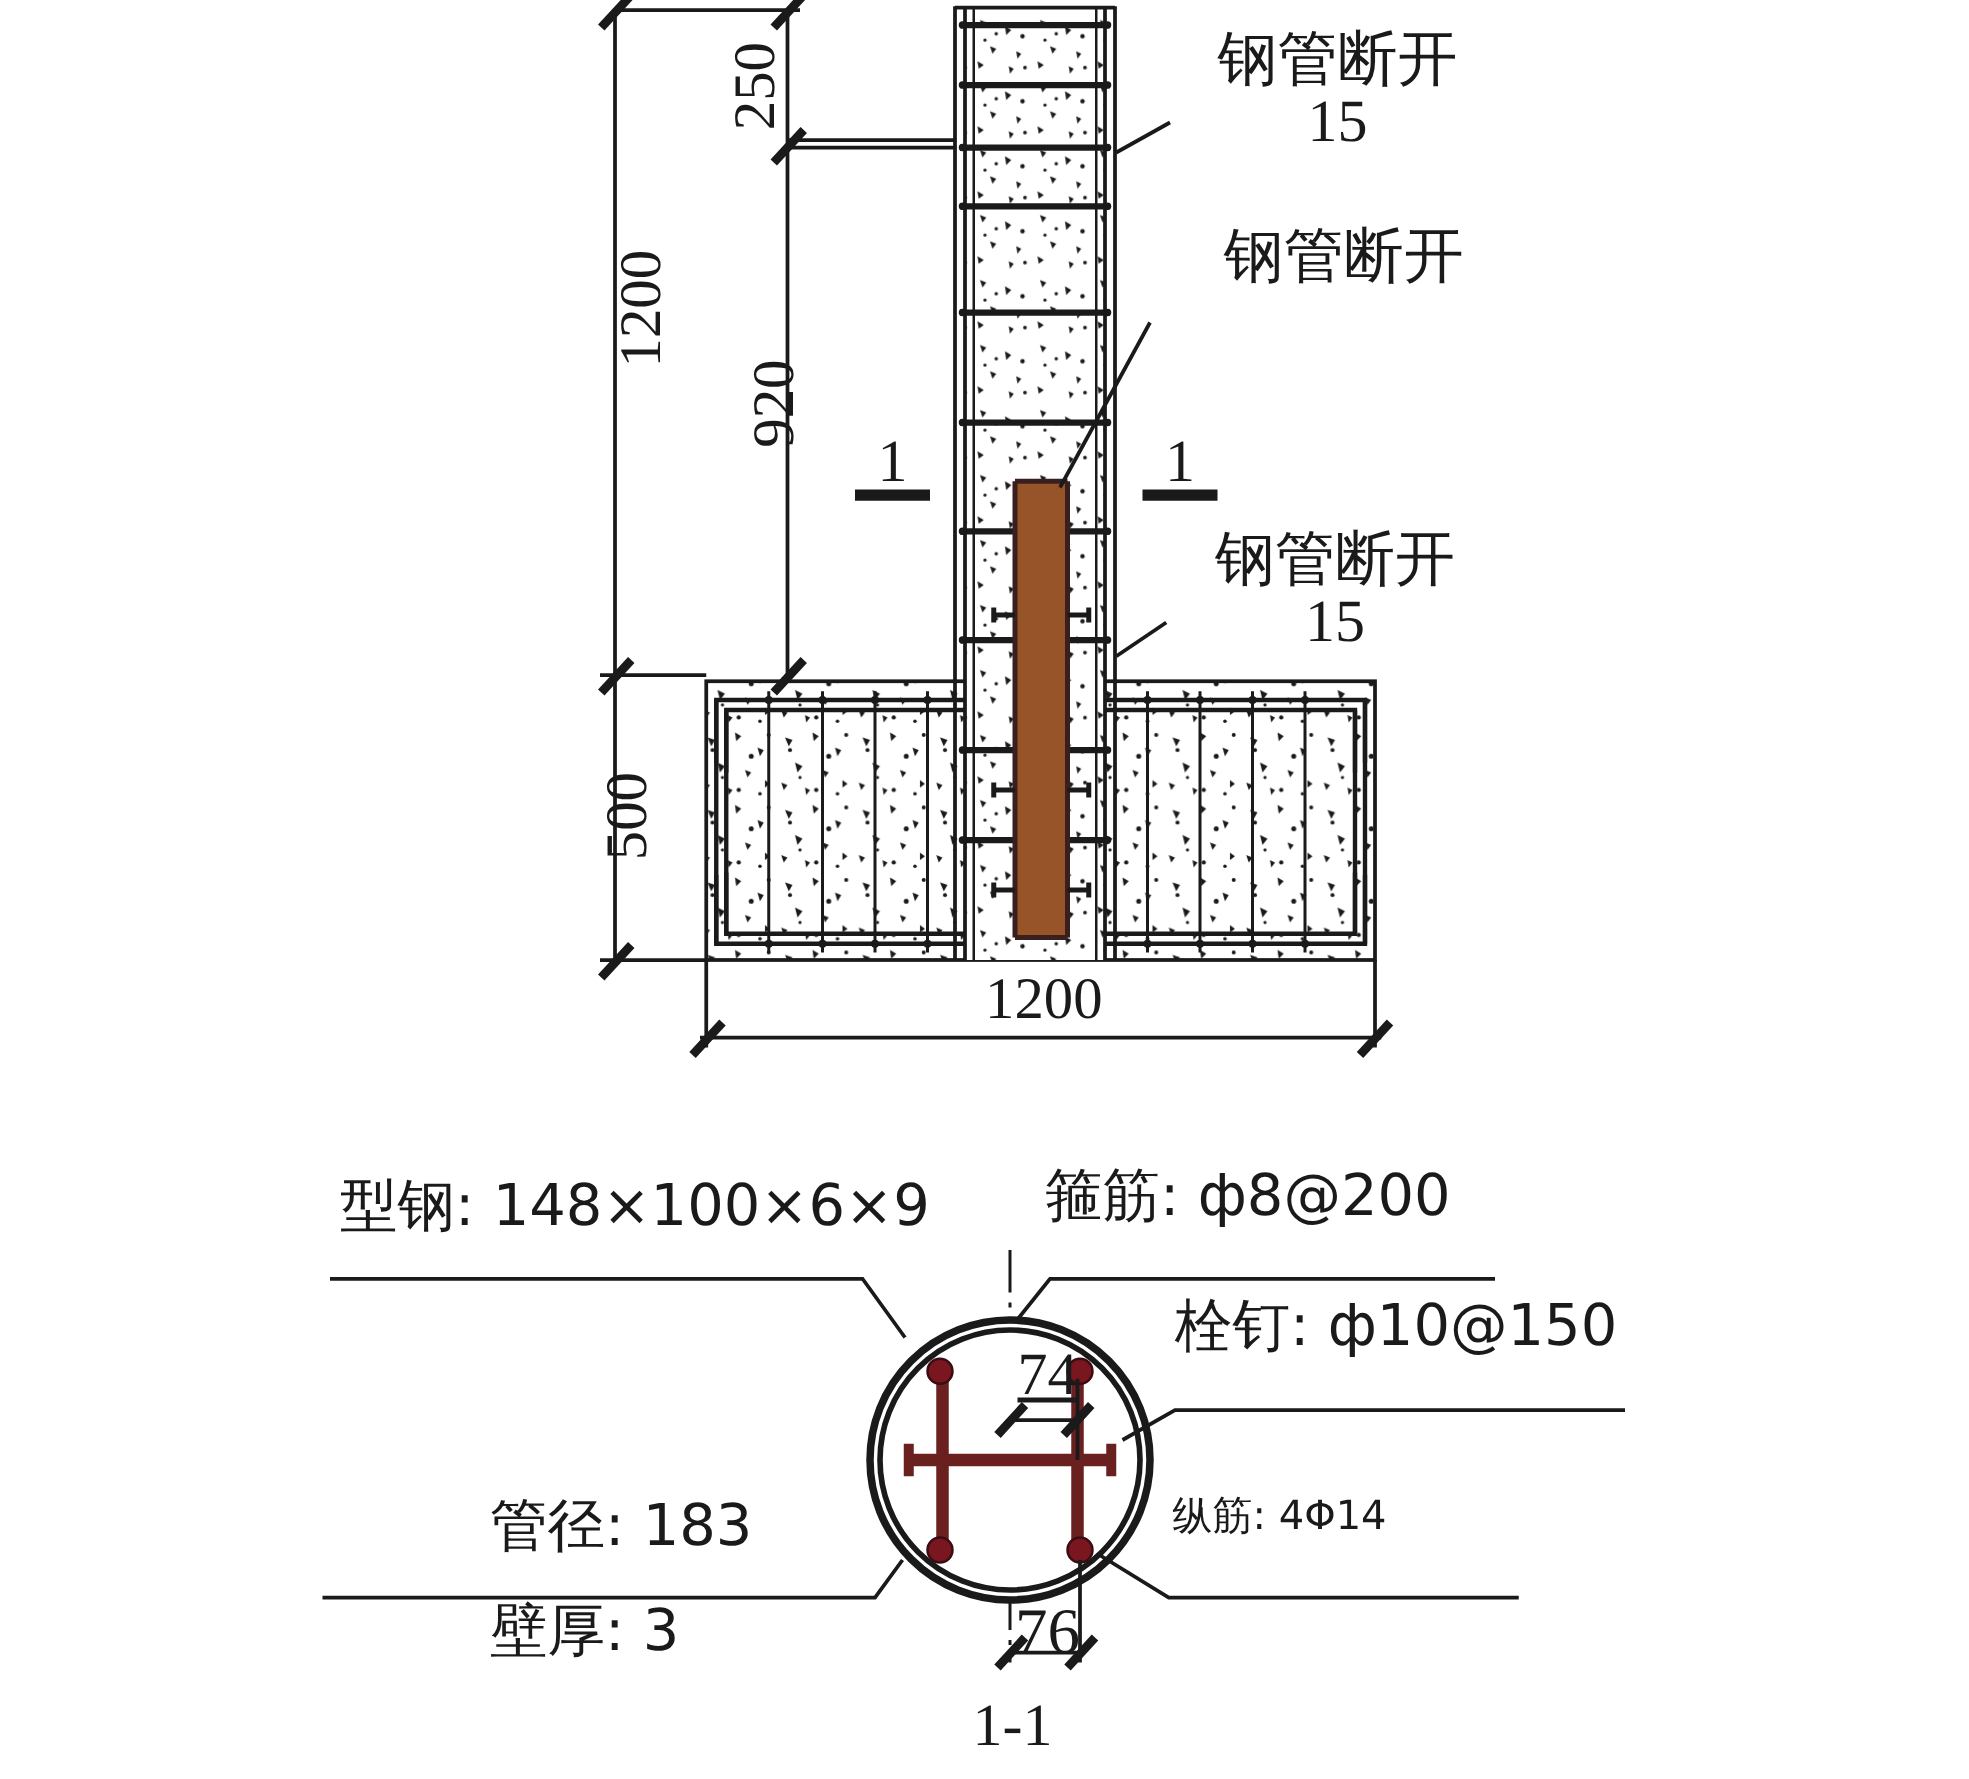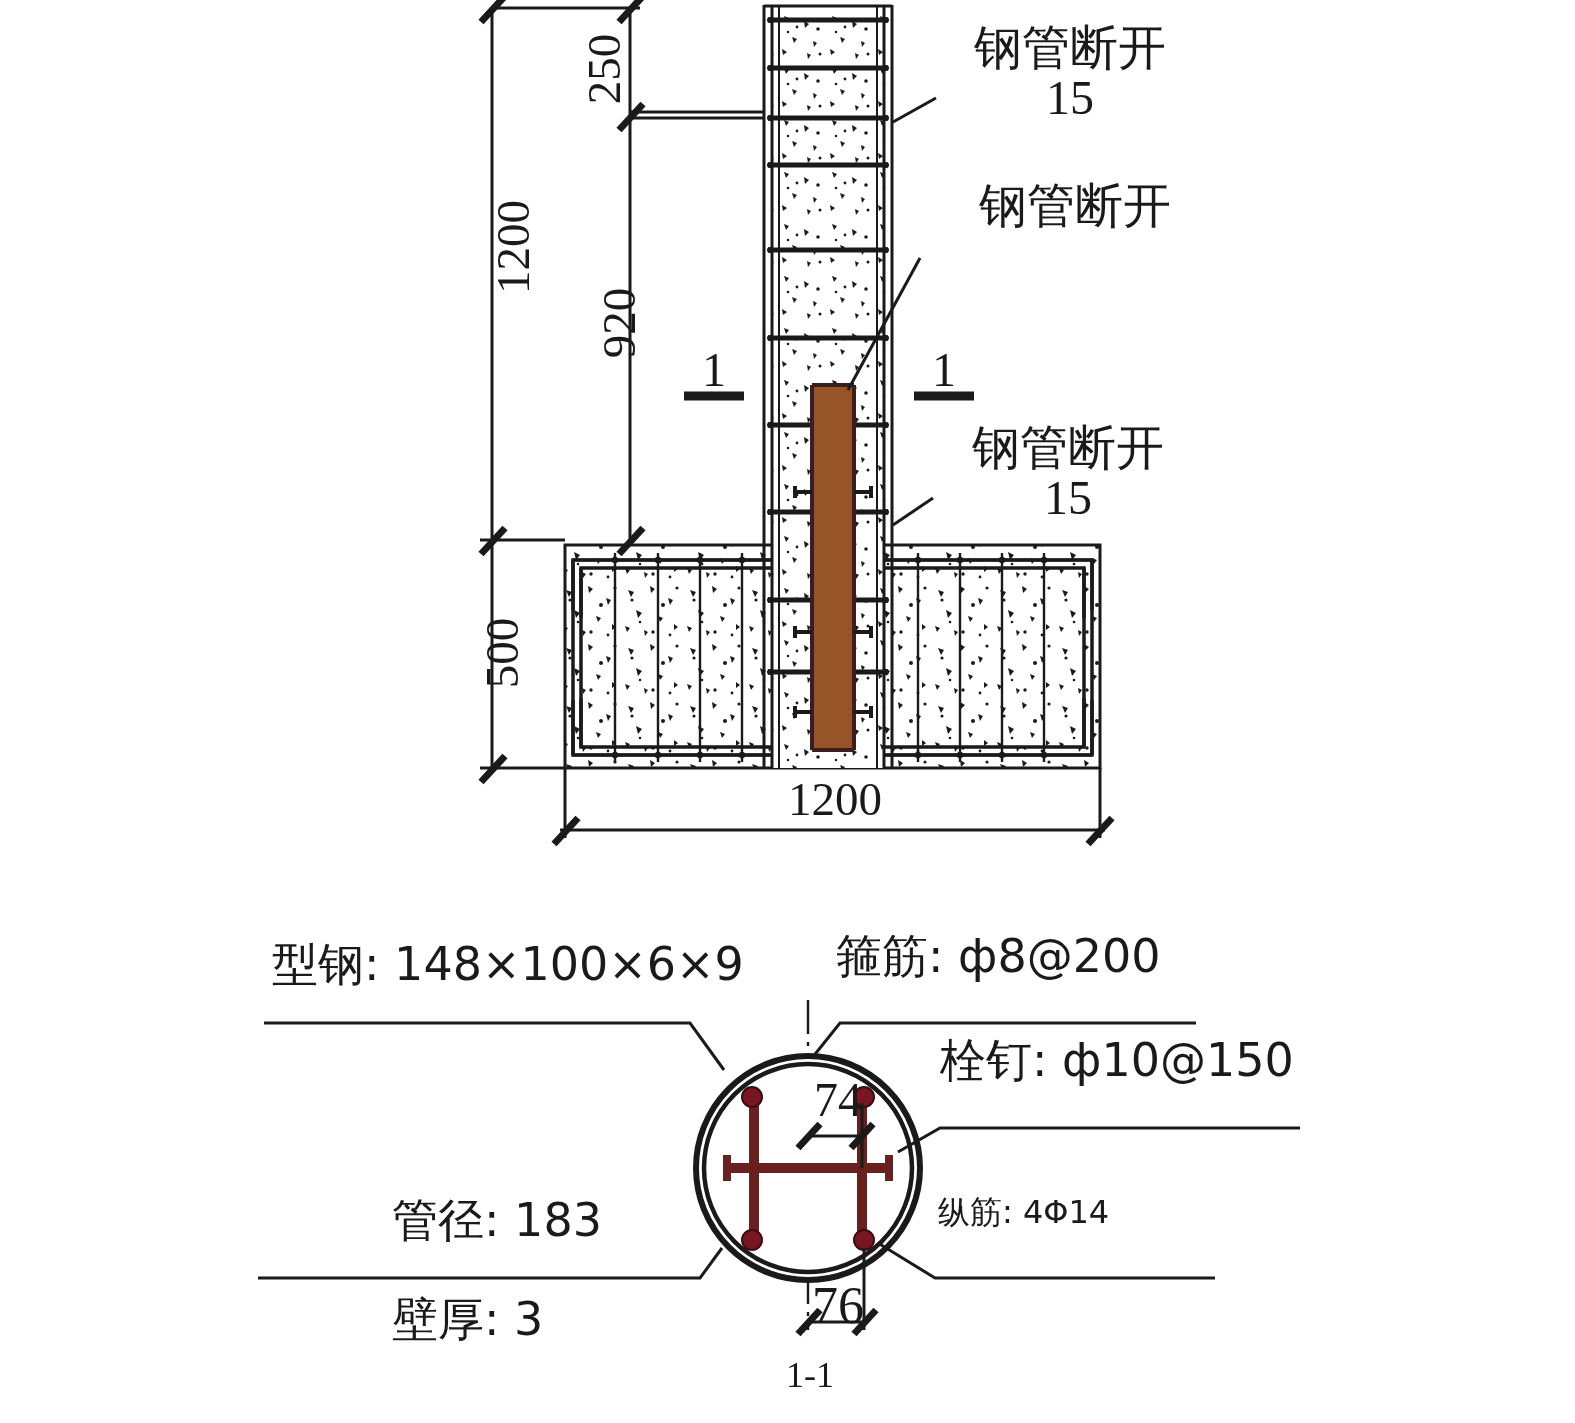--- a/index.html
+++ b/index.html
@@ -338,23 +338,23 @@
 </div>
 
 <div class="txt cn" style="left:272px; top:940px; font-size:46px;">型钢: 148×100×6×9</div>
 
 <div class="txt cn" style="left:836px; top:932px; font-size:46px;">箍筋: ф8@200</div>
 
 <div class="txt cn" style="left:928px; top:1036px; font-size:46px;margin-left:12px;">栓钉: ф10@150</div>
 
 <div class="txt cn" style="left:392px; top:1196px; font-size:46px;">管径: 183</div>
 
-<div class="txt cn" style="left:392px; top:1280px; font-size:46px;margin-top:15px;">壁厚: 3</div>
+<div class="txt cn" style="left:392px; top:1280px; font-size:46px;">壁厚: 3</div>
 
 <div class="txt cn" style="left:938px; top:1196px; font-size:32px;">纵筋: 4Φ14</div>
 
-<div class="txt" style="left:814px; top:1075px; font-size:48px;">74</div>
+<div class="txt" style="left:814px; top:1075px; font-size:48px;text-decoration:underline;">74</div>
 
 <div class="txt" style="left:812px; top:1278px; font-size:52px;">76</div>
 
-<div class="txt" style="left:735px; top:1356px; width:150px; font-size:36px; text-align:center;">1-1</div>
+<div class="txt" style="left:735px; top:1356px; width:150px; font-size:48px; text-align:center;">1-1</div>
 
 </div>
 
 </body></html>

